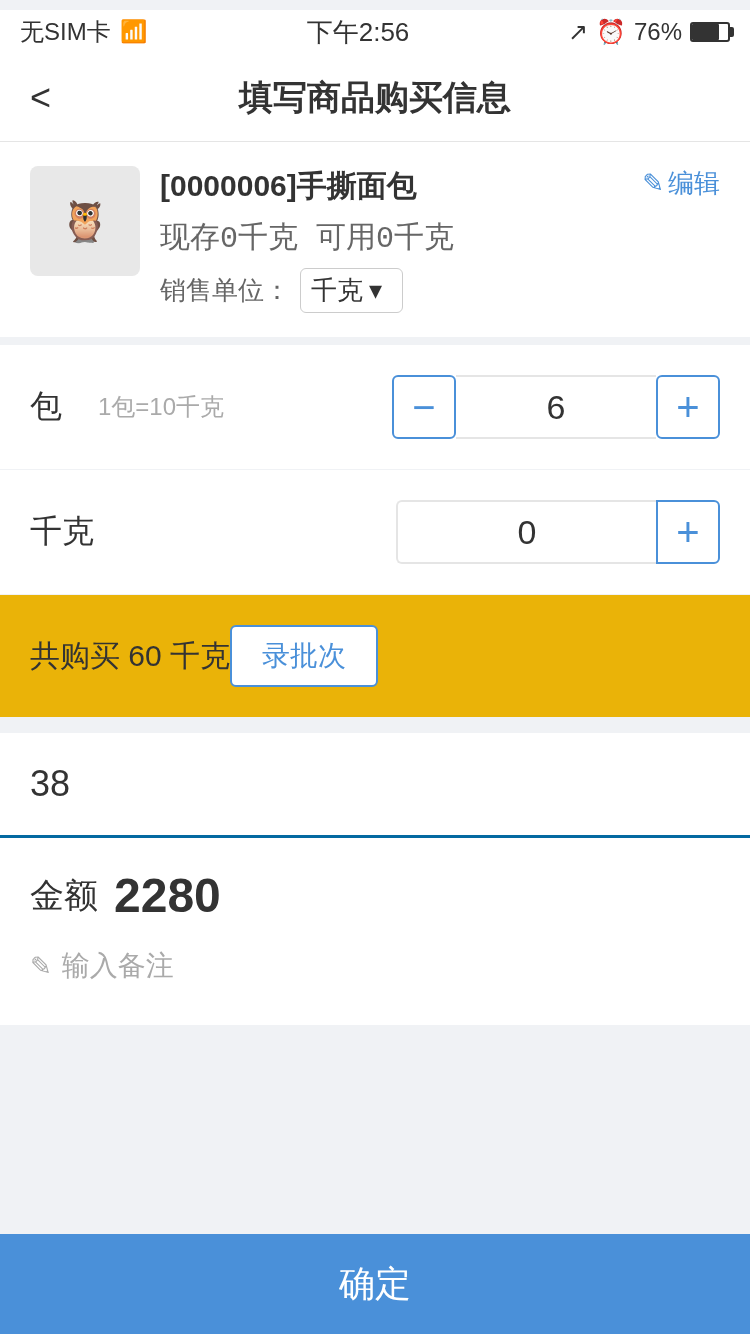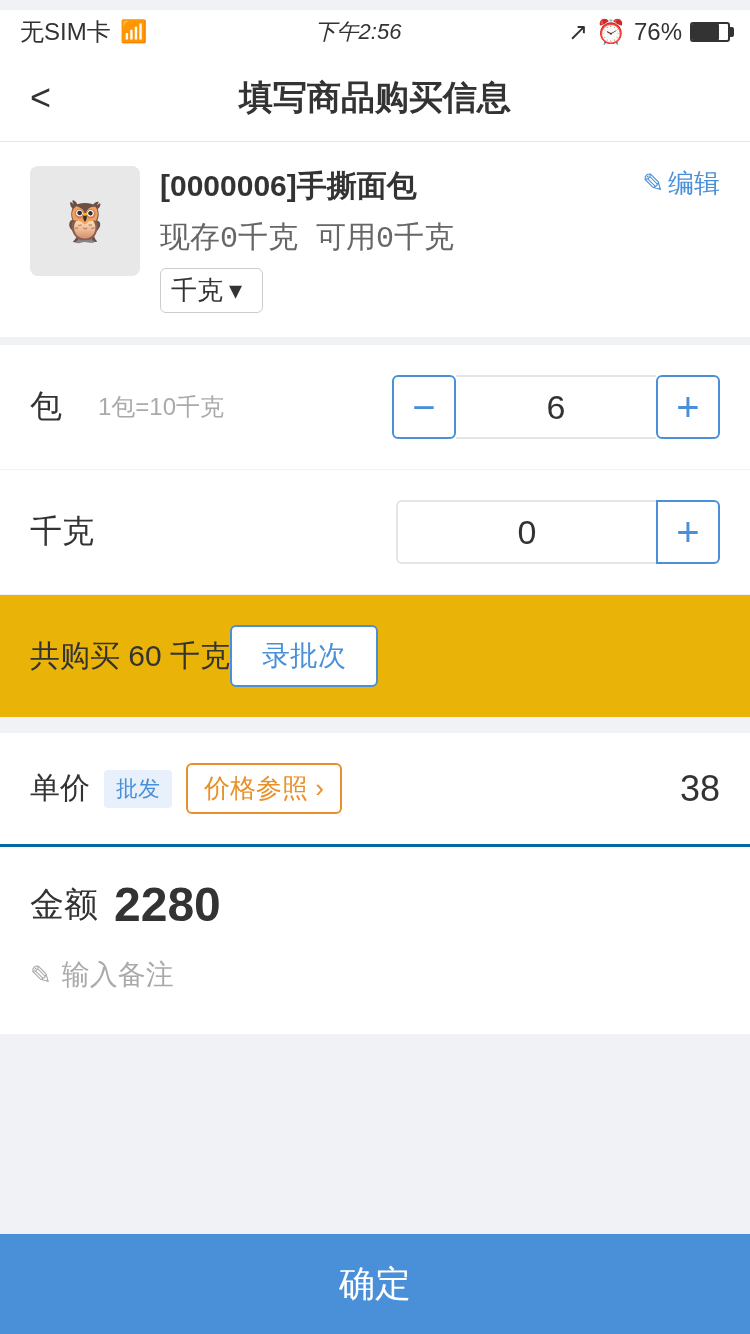--- a/index.html
+++ b/index.html
@@ -20,21 +20,21 @@
       background: #fff;
       display: flex;
       align-items: center;
       justify-content: space-between;
       padding: 0 20px;
       font-size: 24px;
       color: #333;
       margin-top: 10px;
     }
     .status-left { display: flex; align-items: center; gap: 10px; }
-    .status-center { font-size: 22px; font-weight: 500; font-style: italic; }
+    .status-center { font-size: 26px; font-weight: 500; }
     .status-right { display: flex; align-items: center; gap: 8px; font-size: 24px; }
     .battery {
       width: 40px; height: 20px;
       border: 2px solid #333;
       border-radius: 3px;
       position: relative;
       display: inline-flex;
       align-items: center;
     }
     .battery::after {
@@ -390,20 +390,21 @@
   <div class="product-info">
     <div class="product-name-row">
       <span class="product-name">[0000006]手撕面包</span>
       <span class="edit-btn">
         <span>✎</span>
         <span>编辑</span>
       </span>
     </div>
     <div class="product-stock">现存0千克  可用0千克</div>
     <div class="unit-row">
+      <span>销售单位：</span>
       <div class="unit-select">
         <span>千克</span>
         <span>▾</span>
       </div>
     </div>
   </div>
 </div>
 
 <div class="qty-row" style="border-bottom:1px solid #f0f2f5;">
   <span class="qty-label">包</span>
@@ -425,25 +426,20 @@
 </div>
 
 <div class="summary-row">
   <span class="summary-text">共购买 60 千克</span>
   <button class="batch-btn">录批次</button>
 </div>
 
 <div class="divider"></div>
 
 <div class="price-section">
-  <div class="price-left">
-    <span class="price-label">单价</span>
-    <span class="batch-tag">批发</span>
-    <button class="price-ref-btn">价格参照 ›</button>
-  </div>
   <span class="price-value">38</span>
 </div>
 
 <div class="amount-note-section">
   <div class="amount-row">
     <span class="amount-label">金额</span>
     <span class="amount-value">2280</span>
   </div>
   <div class="note-row">
     <span class="pencil-icon">✎</span>

